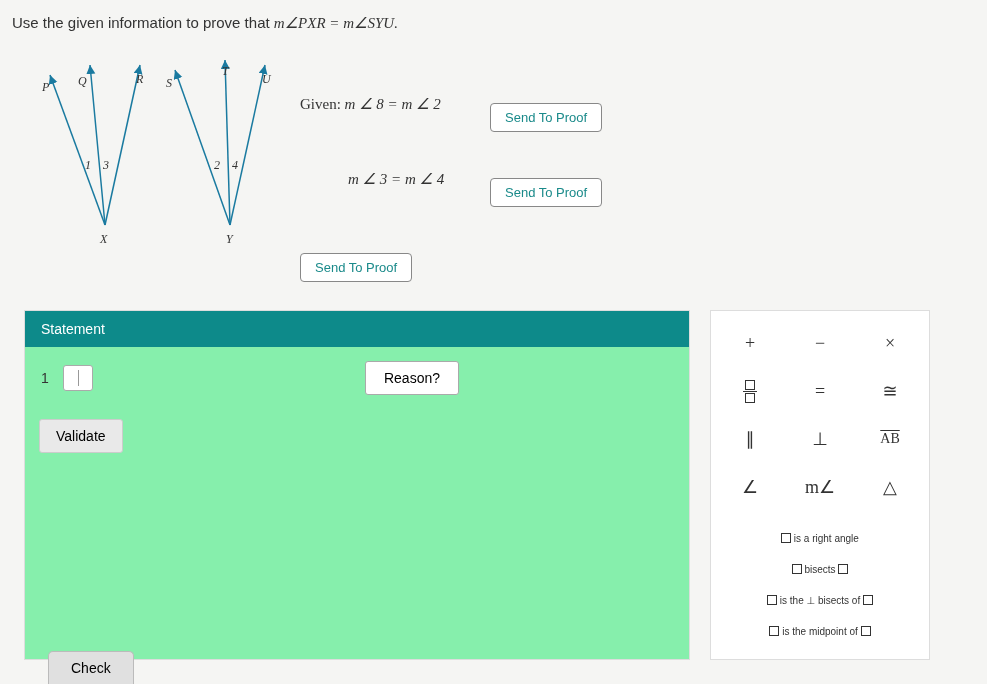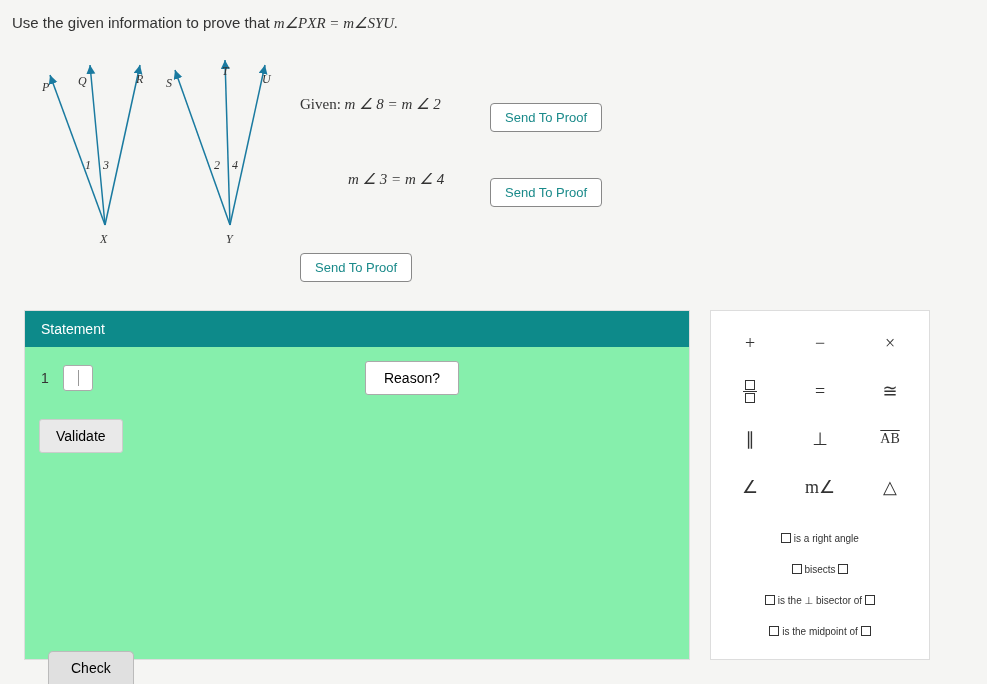--- a/index.html
+++ b/index.html
@@ -250,21 +250,21 @@
       <div class="pal-btn">△</div>
     </div>
 
     <div class="pal-text-btn">
       <span class="sq"></span><span> is a right angle</span>
     </div>
     <div class="pal-text-btn">
       <span class="sq"></span><span> bisects </span><span class="sq"></span>
     </div>
     <div class="pal-text-btn">
-      <span class="sq"></span><span> is the ⊥ bisector of </span><span class="sq"></span>
+      <span class="sq"></span><span> is the ⊥ bisects of </span><span class="sq"></span>
     </div>
     <div class="pal-text-btn">
       <span class="sq"></span><span> is the midpoint of </span><span class="sq"></span>
     </div>
   </div>
 </div>
 
 <button class="check-btn">Check</button>
 
 </body></html>

